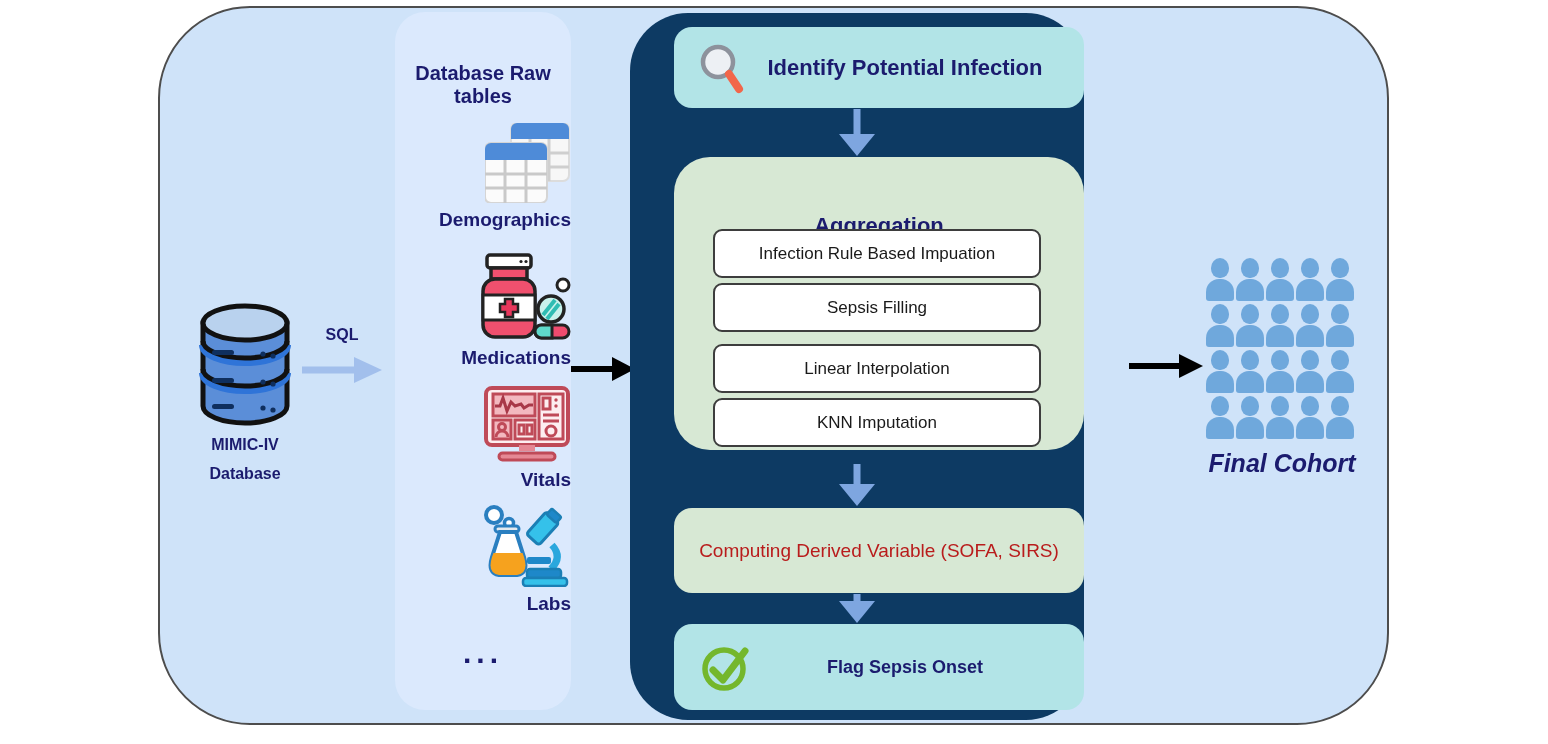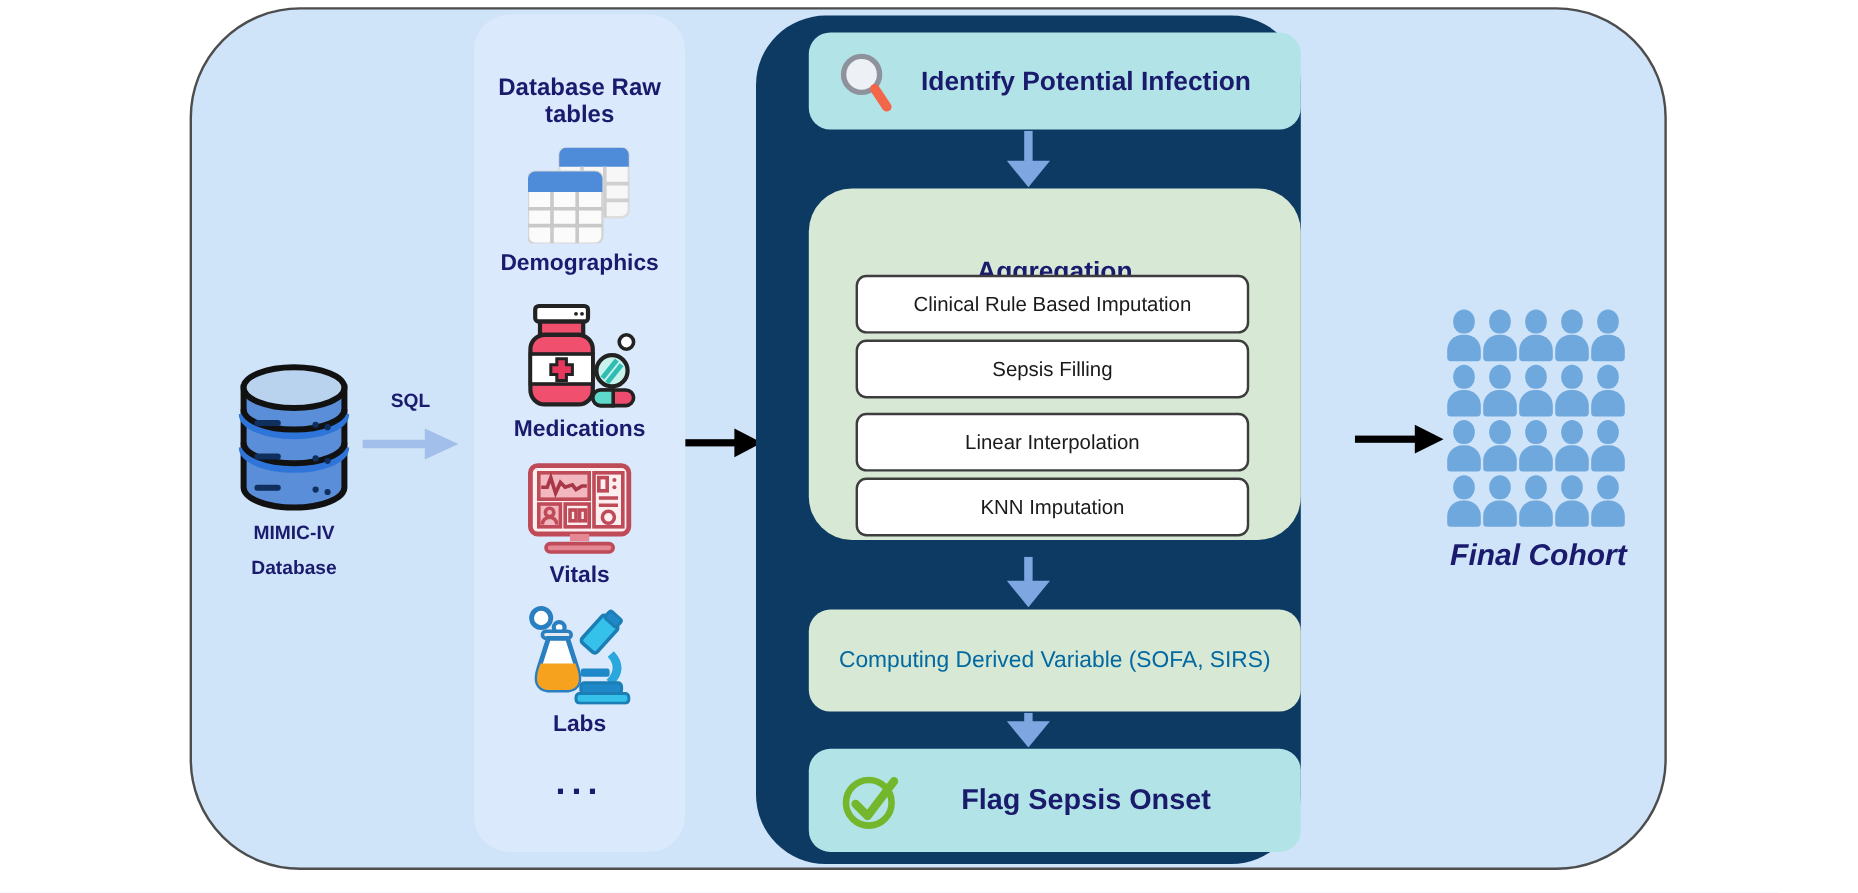--- a/index.html
+++ b/index.html
@@ -25,21 +25,21 @@
   
   .sql-label{left:300px;top:326px;width:84px;font-size:16px;}
   .sql-arrow{left:302px;top:354px;width:80px;height:32px;}
 
   
   .rt-panel{
     left:395px;top:12px;width:176px;height:698px;
     background:#dbe9fd;border-radius:30px;
   }
   .rt-title{left:0;top:50px;width:100%;font-size:20px;line-height:23px;}
-  .rt-item{left:0;width:100%;display:flex;flex-direction:column;align-items:center;position:absolute;}
+  .rt-item{left:0;width:100%;display:flex;flex-direction:column;align-items:flex-end;position:absolute;}
   .rt-label{font-size:19px;margin-top:6px;color:#1b1b6e;font-weight:bold;}
   .rt-ellipsis{left:0;top:624px;width:100%;font-size:30px;letter-spacing:5px;}
 
   
   .blk-arrow-1{left:571px;top:353px;width:64px;height:32px;}
   .blk-arrow-2{left:1129px;top:350px;width:74px;height:32px;}
 
   
   .navy-panel{
     left:630px;top:13px;width:454px;height:707px;
@@ -56,24 +56,24 @@
   .agg-box{top:144px;height:293px;border-radius:36px;}
   .agg-title{position:absolute;left:0;top:20px;width:100%;font-size:22px;margin-top:36px;}
   .method-box{
     position:absolute;left:39px;width:328px;height:49px;
     background:#ffffff;border:2px solid #3d3d3d;border-radius:9px;
     display:flex;align-items:center;justify-content:center;
     font-size:17px;color:#1a1a1a;box-sizing:border-box;
   }
   .derived-box{top:495px;height:85px;border-radius:18px;
     display:flex;align-items:center;justify-content:center;
-    font-size:19px;color:#0369a1;}
+    font-size:19px;color:#b91c1c;}
   .flag-box{top:611px;height:86px;}
   .flag-label{position:absolute;left:60px;right:8px;top:0;height:100%;
-    display:flex;align-items:center;justify-content:center;font-size:24px;}
+    display:flex;align-items:center;justify-content:center;font-size:18px;}
   .chk-icon{position:absolute;left:26px;top:18px;width:52px;height:50px;}
 
   .down-arrow{position:absolute;left:50%;transform:translateX(-50%);}
   .da-1{top:96px;width:44px;height:47px;}
   .da-2{top:451px;width:44px;height:42px;}
   .da-3{top:581px;width:44px;height:29px;}
 
   
   .cohort-grid{left:1206px;top:258px;width:152px;}
   .cohort-row{display:flex;gap:2px;margin-bottom:3px;}
@@ -229,21 +229,21 @@
     <div class="identify-label navy-text">Identify Potential Infection</div>
   </div>
 
   <svg class="down-arrow da-1" viewBox="0 0 44 47">
     <rect x="18.5" y="0" width="7" height="27" fill="#7ea6e0"></rect>
     <polygon points="4,25 40,25 22,47" fill="#7ea6e0"></polygon>
   </svg>
 
   <div class="p-box green-box agg-box">
     <div class="agg-title navy-text center">Aggregation</div>
-    <div class="method-box" style="top:72px">Clinical Rule Based Imputation</div>
+    <div class="method-box" style="top:72px">Infection Rule Based Impuation</div>
     <div class="method-box" style="top:126px">Sepsis Filling</div>
     <div class="method-box" style="top:241px">KNN Imputation</div>
     <div class="method-box" style="top:187px">Linear Interpolation</div>
   </div>
 
   <svg class="down-arrow da-2" viewBox="0 0 44 42">
     <rect x="18.5" y="0" width="7" height="22" fill="#7ea6e0"></rect>
     <polygon points="4,20 40,20 22,42" fill="#7ea6e0"></polygon>
   </svg>
 

